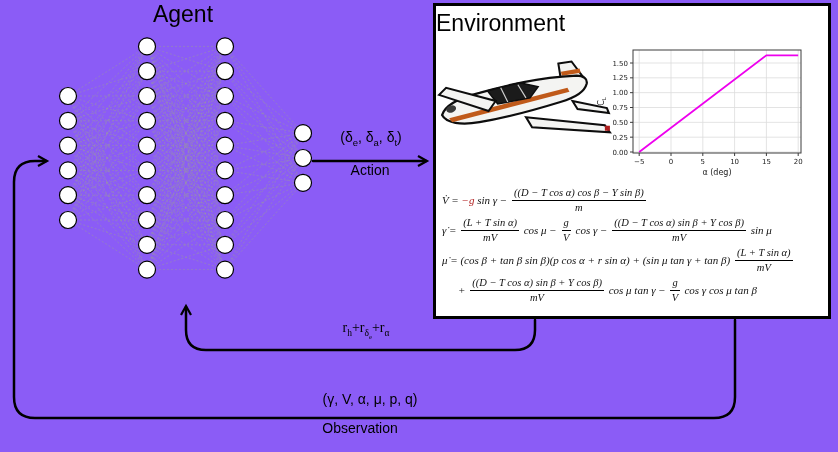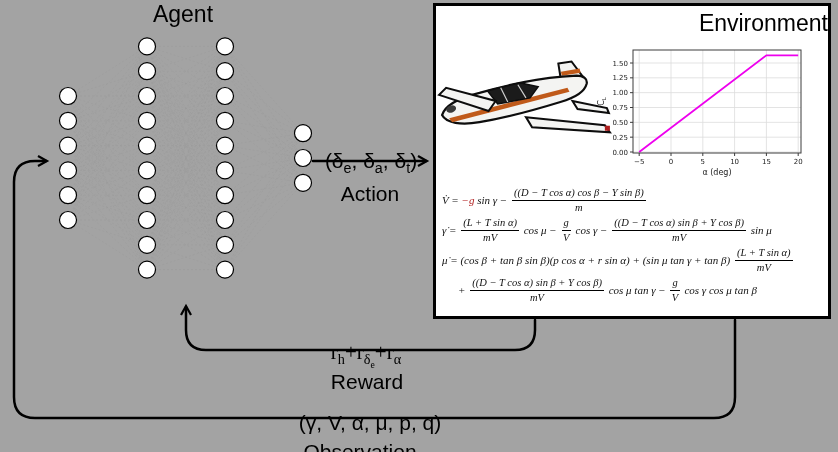--- a/index.html
+++ b/index.html
@@ -1,24 +1,24 @@
 <!DOCTYPE html>
 <html><head>
 <meta charset="utf-8">
 <style>
   html,body{margin:0;padding:0;background:#fff;}
-  .canvas{position:relative;width:838px;height:452px;background:#a3a3a3;overflow:hidden;
+  .canvas{position:relative;width:838px;height:452px;background:#8b5cf6;overflow:hidden;
           font-family:"Liberation Sans",sans-serif;color:#000;}
   .overlay{position:absolute;left:0;top:0;width:838px;height:452px;}
   .label{position:absolute;transform:translateX(-50%);white-space:nowrap;line-height:1.05;}
-  .big{font-size:21px;margin-top:20px;}
+  .big{font-size:14px;}
   .title{font-size:23px;}
   sub{font-size:68%;line-height:0;}
   .env-box{position:absolute;left:433px;top:3px;width:392px;height:310px;border:3px solid #000;background:#fff;}
-  .env-title{position:absolute;left:0;top:4px;width:100%;text-align:right;font-size:23px;}
+  .env-title{position:absolute;left:0;top:4px;width:100%;text-align:left;font-size:23px;}
   .plane-svg{position:absolute;left:1px;top:54px;width:180px;height:90px;}
   .chart-svg{position:absolute;left:160px;top:32px;width:236px;height:150px;}
   .eq{position:absolute;left:6px;top:178px;width:384px;font-family:"Liberation Serif",serif;
       font-style:italic;font-size:11px;color:#101010;}
   .eq-line{display:flex;align-items:center;white-space:pre;margin:2px 0;min-height:26px;line-height:1.15;}
   .eq-line.indent{margin-left:16px;}
   .frac{display:inline-flex;flex-direction:column;align-items:center;vertical-align:middle;
         line-height:1.1;font-size:10.5px;margin:1px 2px;}
   .frac .num{border-bottom:1px solid #000;padding:0 2px 1px;}
   .frac .den{padding-top:1px;}
@@ -332,18 +332,17 @@
         <div class="eq-line"><span>γ̇ = </span><span class="frac"><span class="num">(L + T sin α)</span><span class="den">mV</span></span><span> cos μ − </span><span class="frac"><span class="num">g</span><span class="den">V</span></span><span> cos γ − </span><span class="frac"><span class="num">((D − T cos α) sin β + Y cos β)</span><span class="den">mV</span></span><span> sin μ</span></div>
         <div class="eq-line"><span>μ̇ = (cos β + tan β sin β)(p cos α + r sin α) + (sin μ tan γ + tan β) </span><span class="frac"><span class="num">(L + T sin α)</span><span class="den">mV</span></span></div>
         <div class="eq-line indent"><span>+ </span><span class="frac"><span class="num">((D − T cos α) sin β + Y cos β)</span><span class="den">mV</span></span><span> cos μ tan γ − </span><span class="frac"><span class="num">g</span><span class="den">V</span></span><span> cos γ cos μ tan β</span></div>
       </div>
   </div>
 
   <div class="label big" style="left:371px;top:130px;" id="action-formula"><span>(δ</span><sub>e</sub><span>, δ</span><sub>a</sub><span>, δ</span><sub>t</sub><span>)</span></div>
   <div class="label big" style="left:370px;top:163px;">Action</div>
 
   <div class="label big" style="left:366px;top:321px;font-family:Liberation Serif, serif;" id="reward-formula"><span>r</span><sub>h</sub><span>+r</span><sub><span>δ</span><sub>e</sub></sub><span>+r</span><sub>α</sub></div>
-  <div class="label big" style="left:367px;top:351px;">Reward</div>
 
   <div class="label big" style="left:370px;top:392px;" id="observation-formula"><span>(γ, V, α, μ, p, q)</span></div>
   <div class="label big" style="left:360px;top:421px;">Observation</div>
 
 </div>
 
 </body></html>

